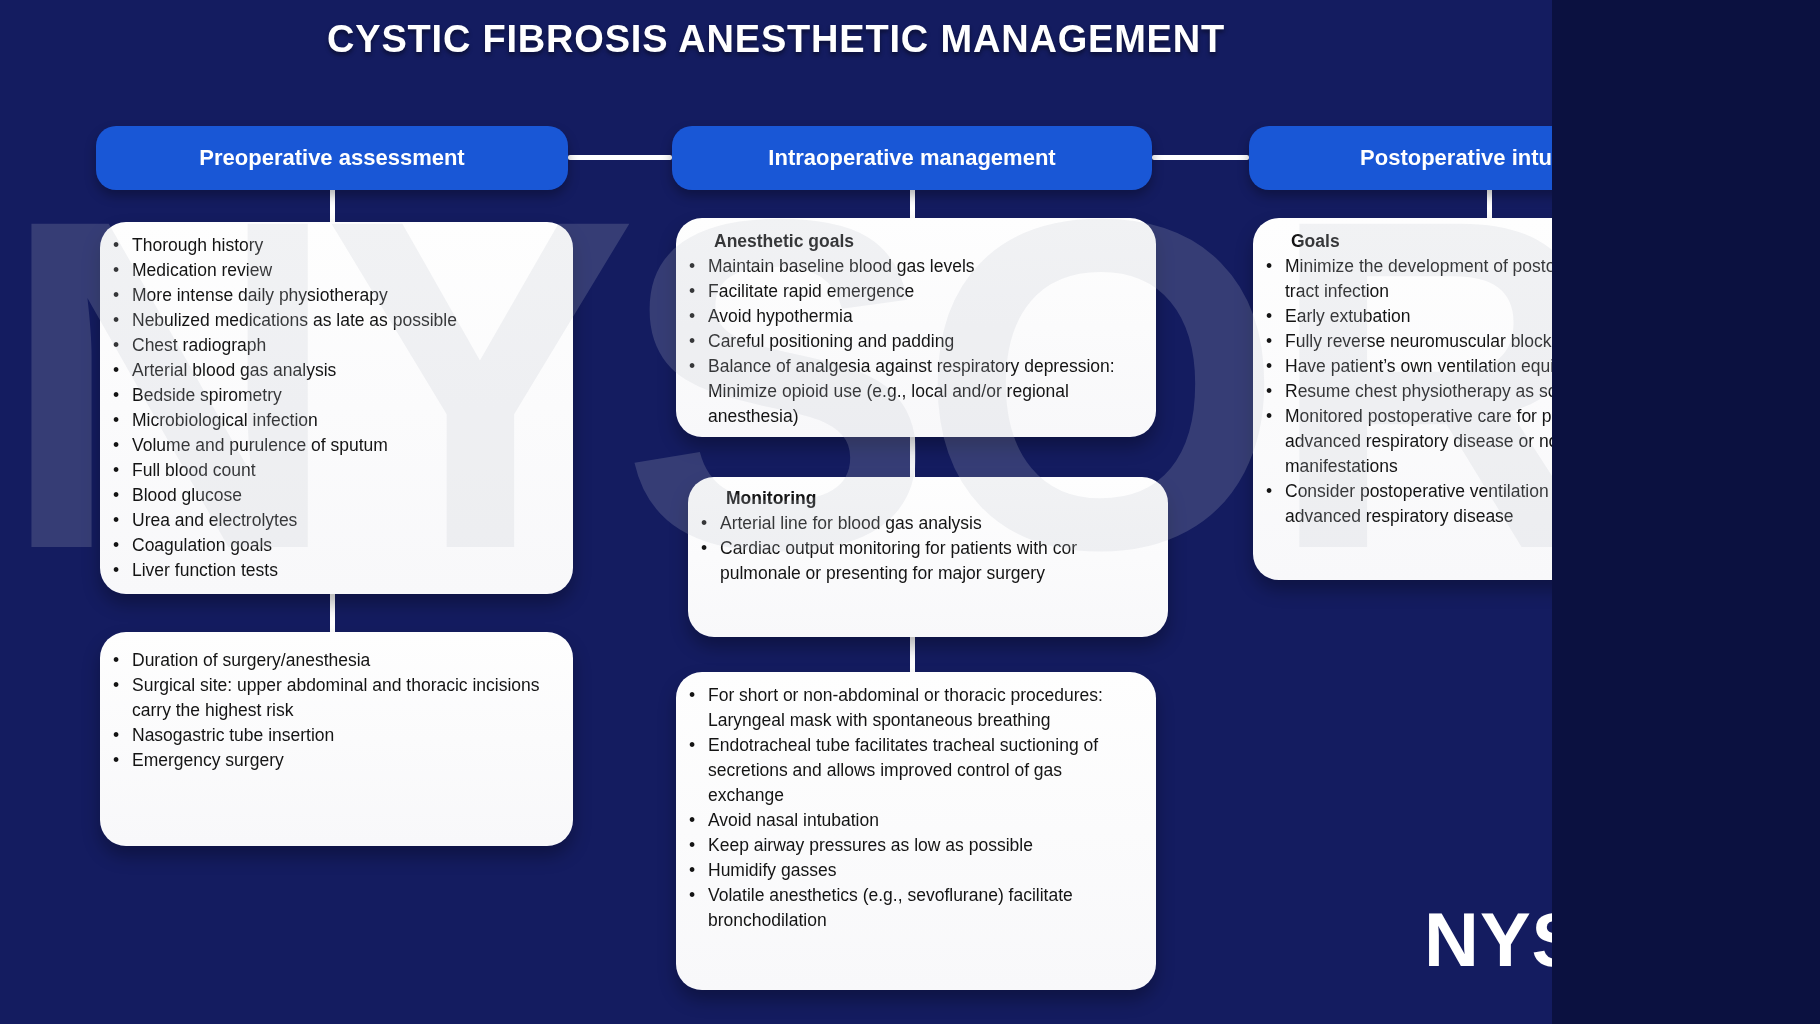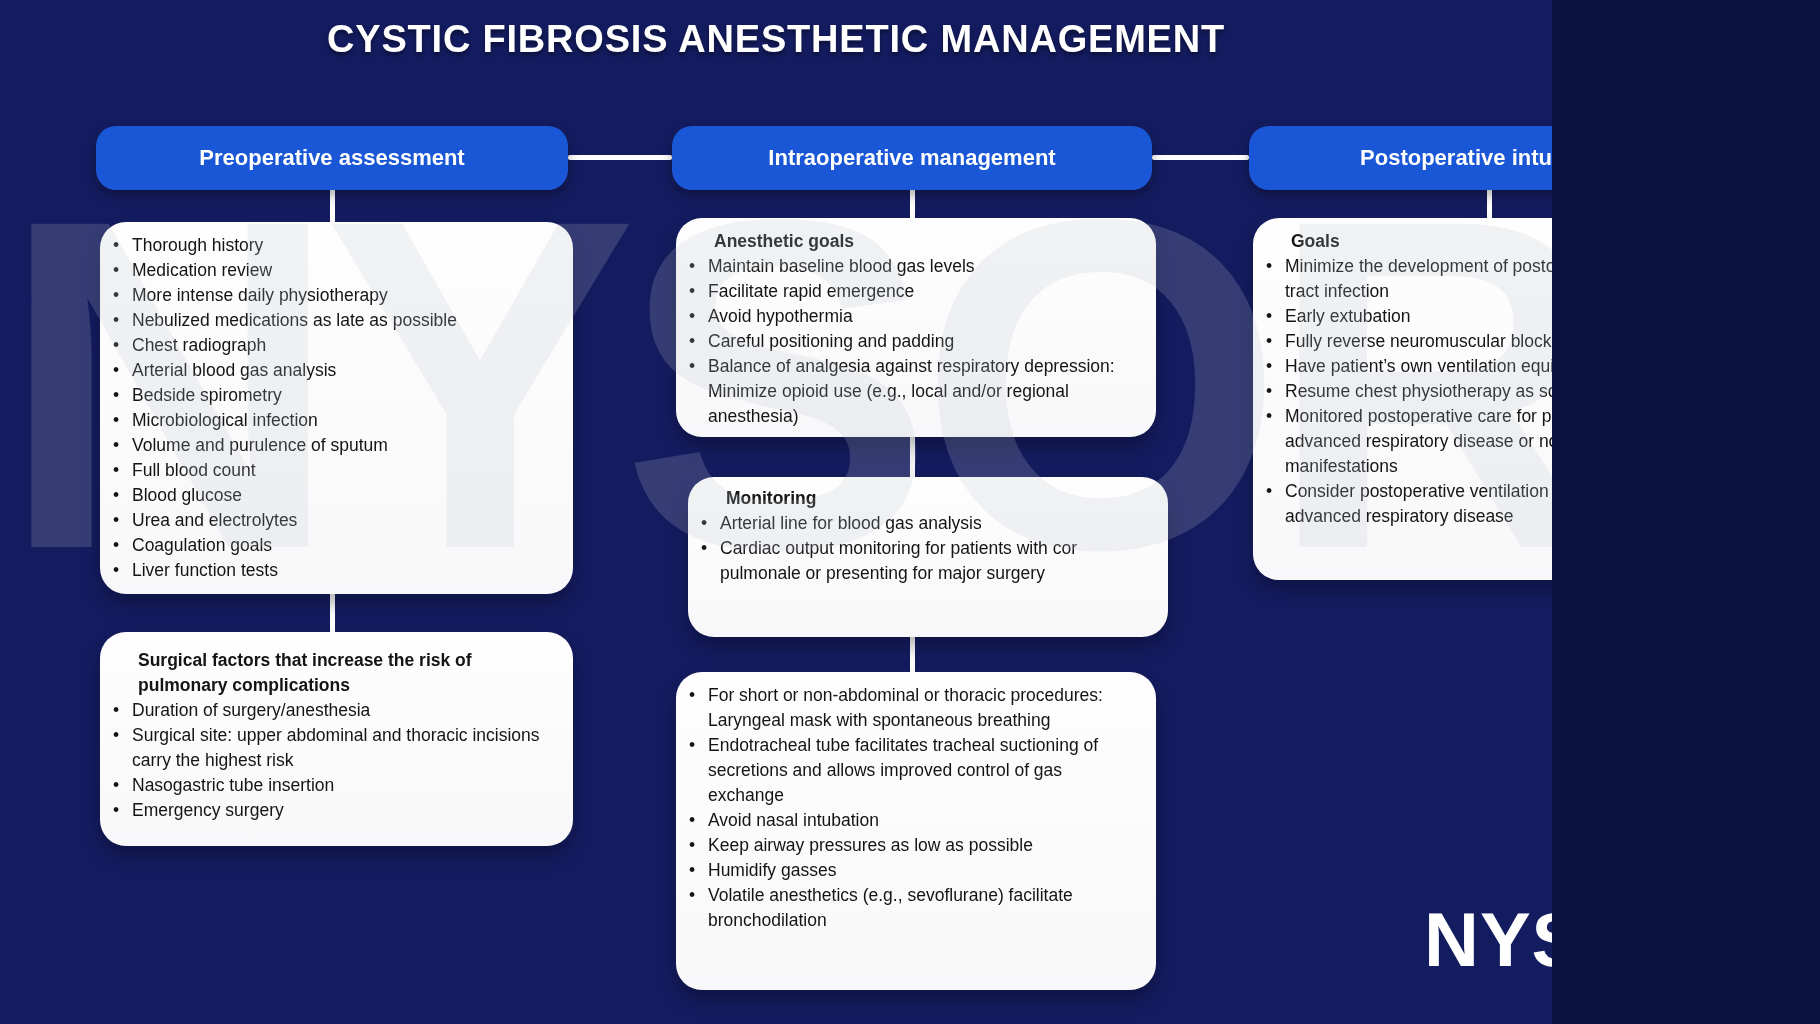--- a/index.html
+++ b/index.html
@@ -124,21 +124,20 @@
       <div class="item">
         <span class="bullet">•</span>
         <span class="item-text">Coagulation goals</span>
       </div>
       <div class="item">
         <span class="bullet">•</span>
         <span class="item-text">Liver function tests</span>
       </div>
     </div>
   <div class="box" id="box-1-2">
-      <div class="box-title">Surgical factors that increase the risk of pulmonary complications</div>
       <div class="item">
         <span class="bullet">•</span>
         <span class="item-text">Duration of surgery/anesthesia</span>
       </div>
       <div class="item">
         <span class="bullet">•</span>
         <span class="item-text">Surgical site: upper abdominal and thoracic incisions carry the highest risk</span>
       </div>
       <div class="item">
         <span class="bullet">•</span>

